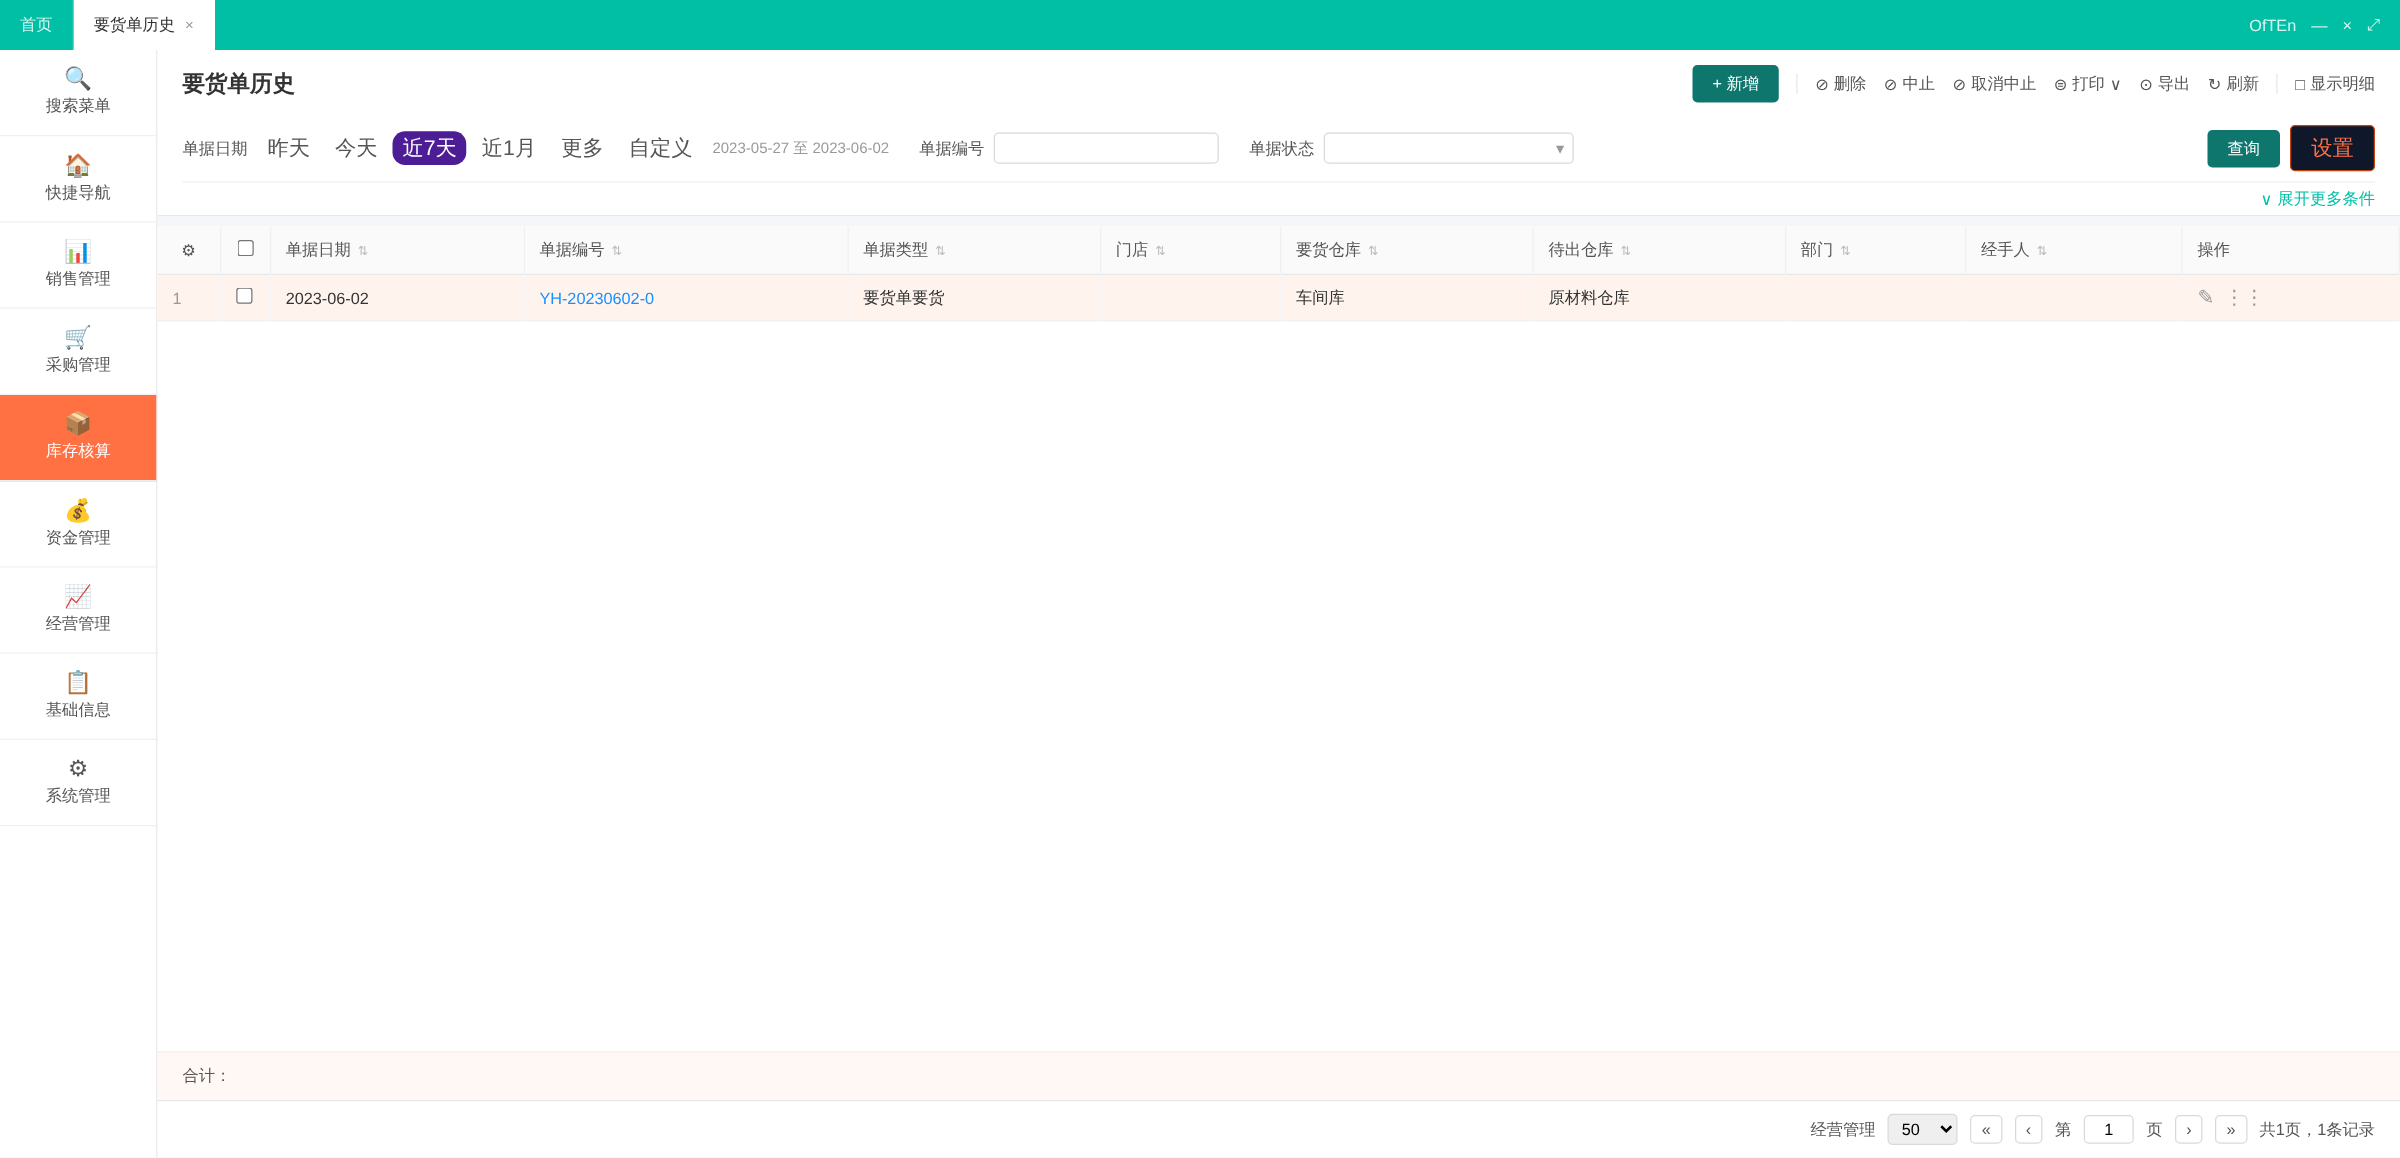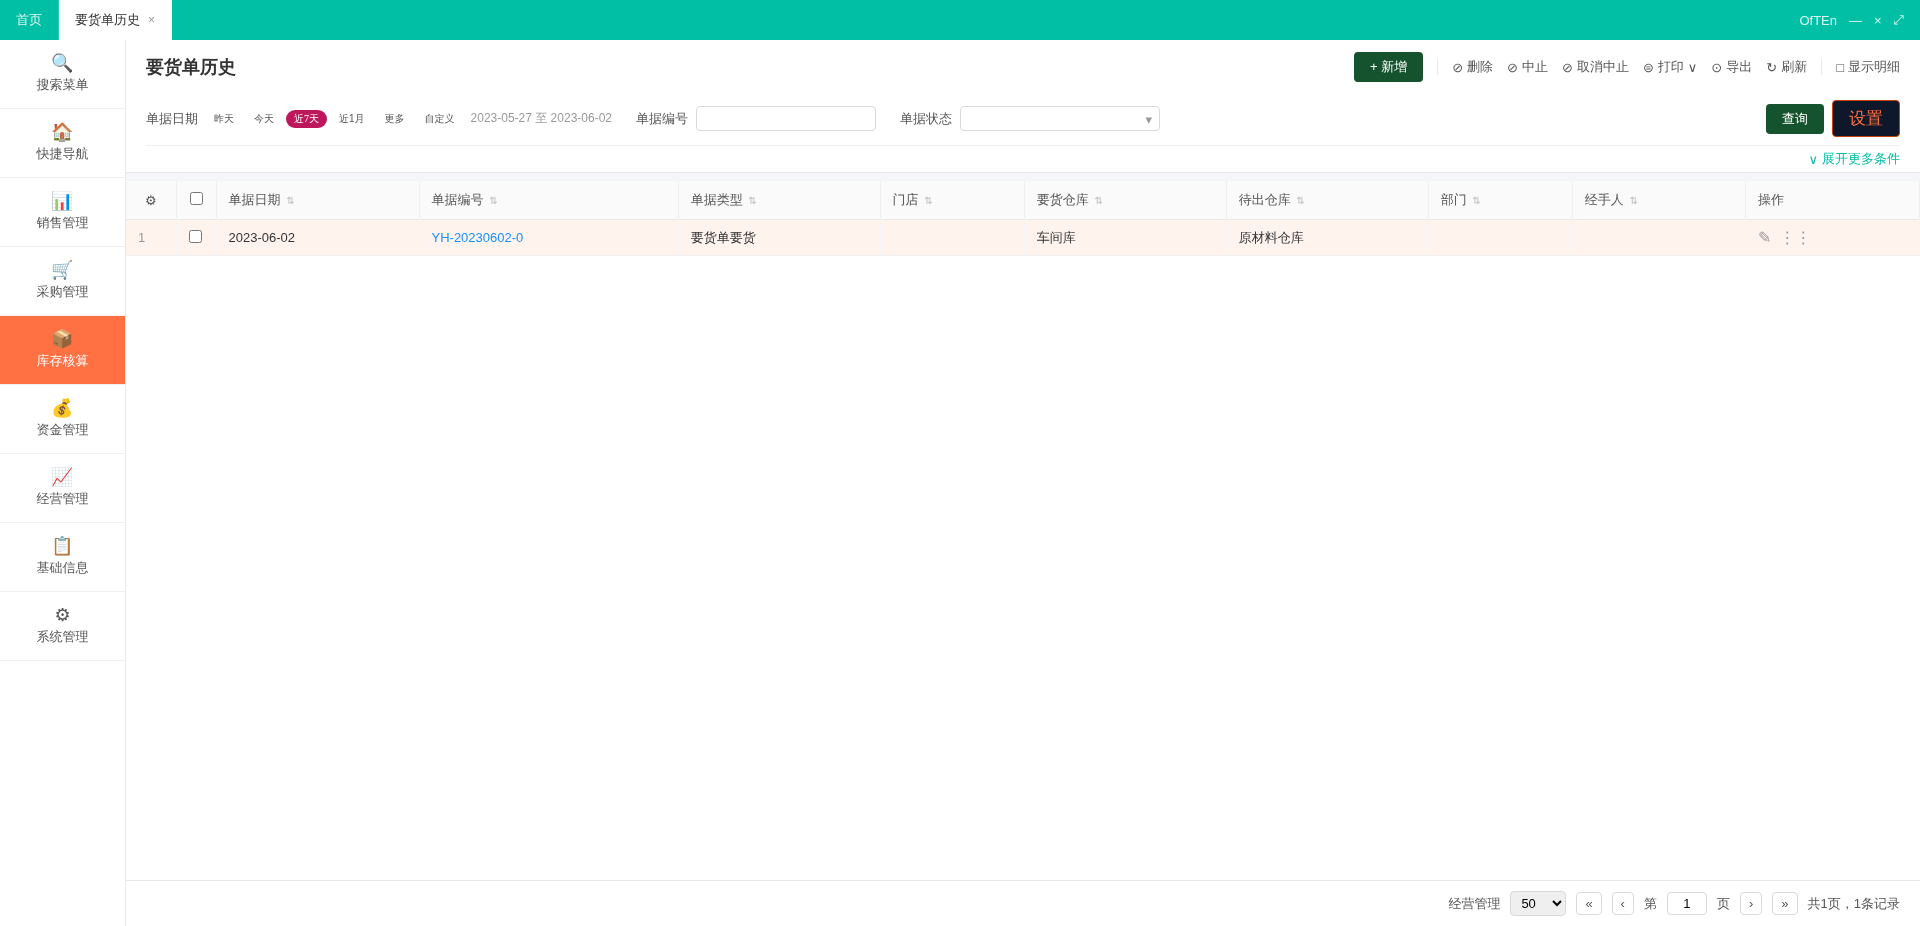--- a/index.html
+++ b/index.html
@@ -120,21 +120,21 @@
     .toolbar-btn {
       display: flex;
       align-items: center;
       gap: 4px;
       color: #555;
       cursor: pointer;
       font-size: 13px;
       padding: 4px 0;
     }
     .btn-primary {
-      background: #14532d;
+      background: #0f766e;
       color: #fff;
       border: none;
       padding: 6px 16px;
       border-radius: 4px;
       cursor: pointer;
       font-size: 13px;
     }
     .btn-secondary {
       background: #0f172a;
       color: #ff7043;
@@ -165,26 +165,25 @@
     .date-shortcuts {
       display: flex;
       align-items: center;
       gap: 4px;
     }
     .date-shortcut {
       padding: 2px 8px;
       border-radius: 10px;
       cursor: pointer;
       color: #555;
-      font-size: 10px;
+      font-size: 17px;
     }
     .date-shortcut.active {
-      background: #be185d;
+      background: #4c1d95;
       color: #fff;
-      font-family: Liberation Serif, serif;
     }
     .date-range {
       color: #999;
       font-size: 12px;
     }
     .filter-input {
       border: 1px solid #d9d9d9;
       border-radius: 4px;
       padding: 4px 8px;
       font-size: 13px;
@@ -553,20 +552,23 @@
               <div class="action-icons">
                 <span class="action-icon">✎</span>
                 <span class="action-icon">⋮⋮</span>
               </div>
             </td>
           </tr>
         </tbody>
       </table>
     </div>
 
+    <div class="table-footer-summary">
+      <span class="summary-label">合计：</span>
+    </div>
 
     <div class="pagination-bar">
       <span>经营管理</span>
       <select class="page-size-select">
         <option value="10">10</option>
         <option value="20">20</option>
         <option value="50" selected="">50</option>
         <option value="100">100</option>
       </select>
       <button class="page-btn">«</button>

